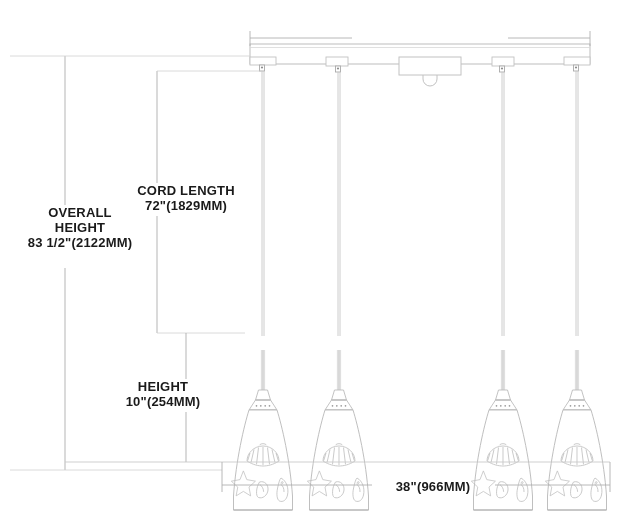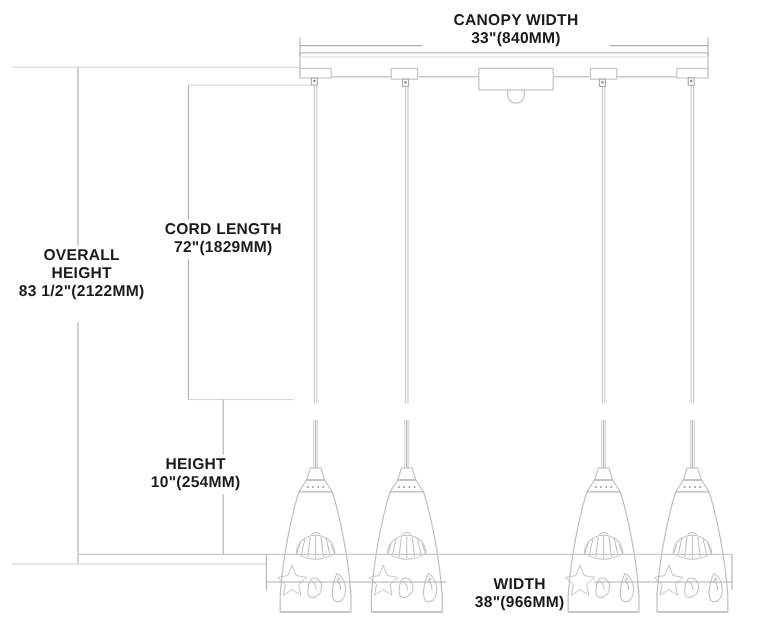--- a/index.html
+++ b/index.html
@@ -35,21 +35,21 @@
     line-height: 15px;
     letter-spacing: 0.2px;
     white-space: nowrap;
     user-select: none;
   }
   .dim-label .ln {
     display: block;
   }
   #label-canopy-width { left: 330px; top: 9px; width: 200px; }
   #label-cord-length  { left: 112px;  top: 183px; width: 148px; }
-  #label-overall-height { left: 0px;  top: 205px; width: 136px; }
+  #label-overall-height { left: 12px;  top: 205px; width: 136px; }
   #label-height       { left: 96px;  top: 379px; width: 134px; }
   #label-width        { left: 355px; top: 479px; width: 156px; }
 </style>
 </head>
 <body>
 
 <div id="drawing-root">
 
   <svg id="drawing-svg" viewBox="0 0 640 524">
     <defs>
@@ -189,39 +189,34 @@
     <line x1="65" y1="462" x2="610" y2="462" stroke="#c9c9c9" stroke-width="0.9"></line>
 
     <g stroke="#b0b0b0" stroke-width="0.9">
       <line x1="222" y1="462" x2="222" y2="492"></line>
       <line x1="610" y1="462" x2="610" y2="492"></line>
       <line x1="222" y1="485" x2="372" y2="485"></line>
       <line x1="495" y1="485" x2="610" y2="485"></line>
     </g>
   </svg>
 
-  <div class="dim-label" id="label-canopy-width">
-    <span class="ln">CANOPY WIDTH</span>
-    <span class="ln">33"(840MM)</span>
-  </div>
 
   <div class="dim-label" id="label-cord-length">
     <span class="ln">CORD LENGTH</span>
     <span class="ln">72"(1829MM)</span>
   </div>
 
   <div class="dim-label" id="label-overall-height">
     <span class="ln">OVERALL</span>
     <span class="ln">HEIGHT</span>
     <span class="ln">83 1/2"(2122MM)</span>
   </div>
 
   <div class="dim-label" id="label-height">
     <span class="ln">HEIGHT</span>
     <span class="ln">10"(254MM)</span>
   </div>
 
   <div class="dim-label" id="label-width">
-    <span class="ln">WIDTH</span>
     <span class="ln">38"(966MM)</span>
   </div>
 
 </div>
 
 </body></html>

